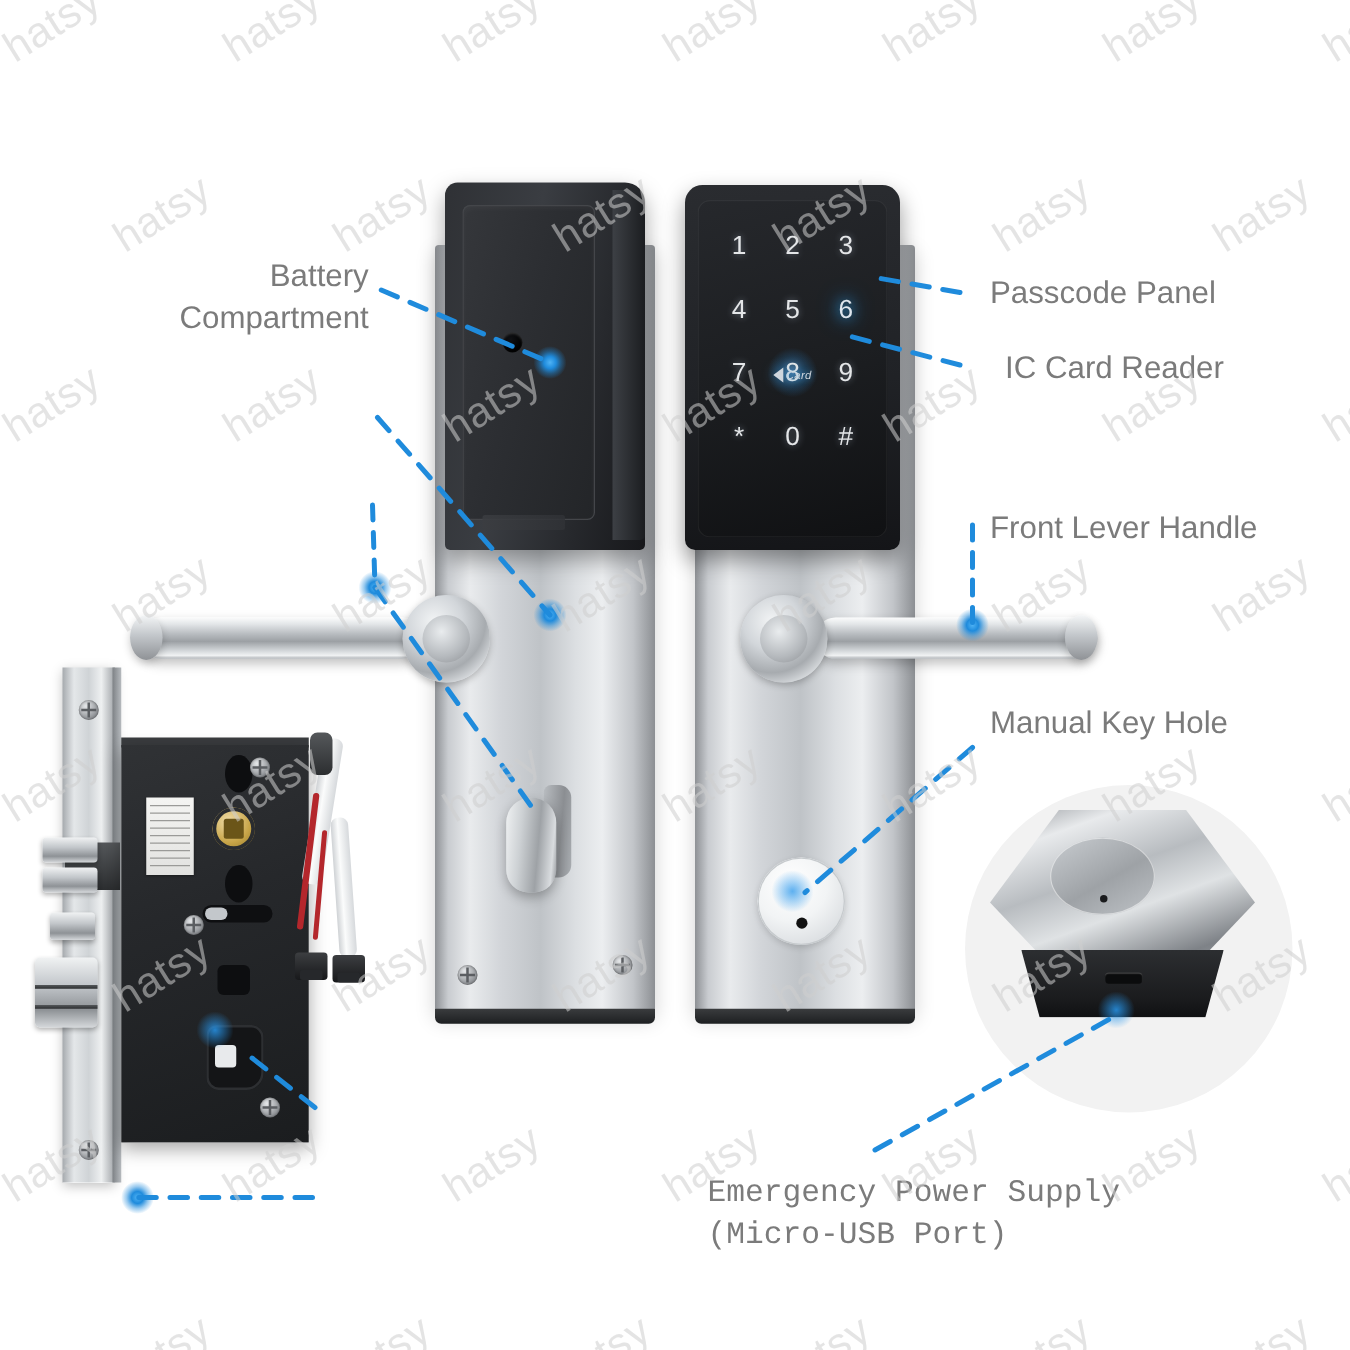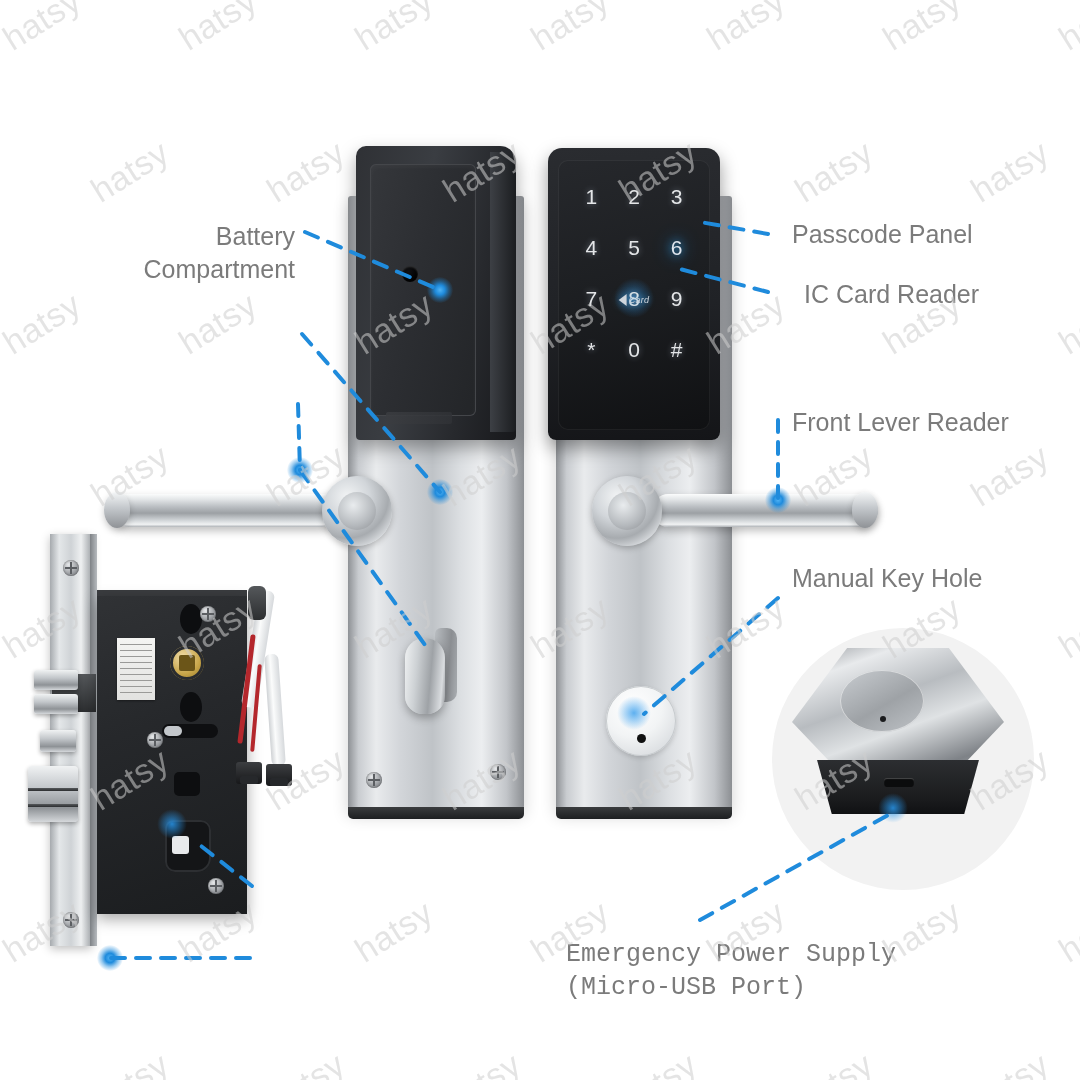--- a/index.html
+++ b/index.html
@@ -579,30 +579,30 @@
       <path d="M700 920 L890 814"></path>
     </g>
   </svg>
 
   <div class="glow-dot" style="left:440px; top:290px;"></div>
   <div class="glow-dot" style="left:440px; top:492px;"></div>
   <div class="glow-dot" style="left:300px; top:470px;"></div>
   <div class="glow-dot" style="left:778px; top:500px;"></div>
   <div class="glow-dot" style="left:110px; top:958px;"></div>
 
-  <div class="label right" style="left:70px;  top:220px; width:225px;">Battery
+  <div class="label right" style="left:70px;  top:205px; width:225px;">Battery
 Compartment</div>
 
 
 
   <div class="label left" style="left:792px; top:218px; width:270px;">Passcode Panel</div>
 
   <div class="label left" style="left:804px; top:278px; width:270px;">IC Card Reader</div>
 
-  <div class="label left" style="left:792px; top:406px; width:270px;">Front Lever Reader</div>
+  <div class="label left" style="left:792px; top:406px; width:270px;">Front Lever Handle</div>
 
   <div class="label left" style="left:792px; top:562px; width:270px;">Manual Key Hole</div>
 
 
 
   <div class="label left" style="left:566px; top:938px; width:340px;font-family:Liberation Mono, monospace;">Emergency Power Supply
 (Micro-USB Port)</div>
 
   <div class="wm-layer" id="wm-layer">
       <div class="wm" style="left: 0px; top: 0px;">hatsy</div>

